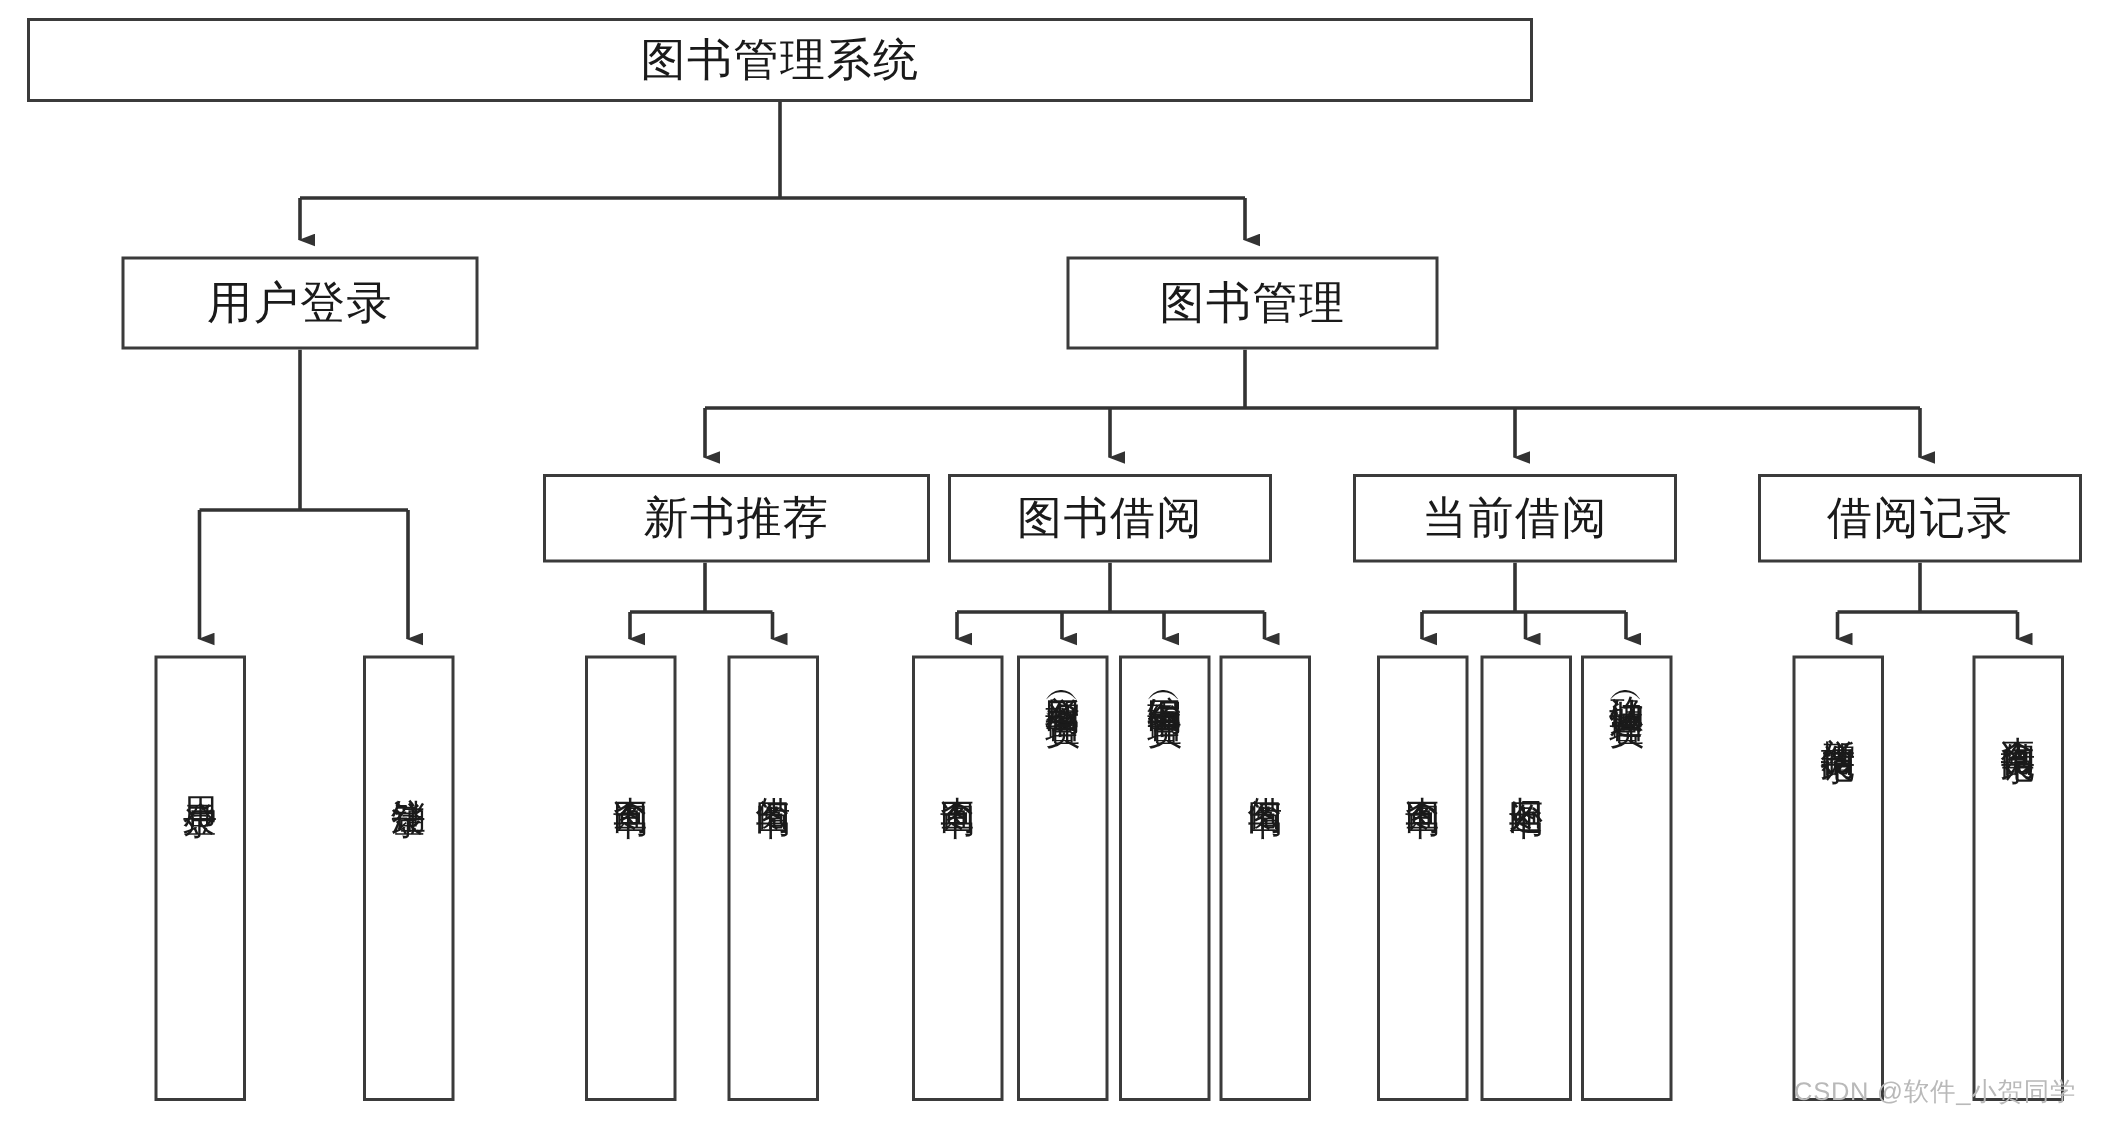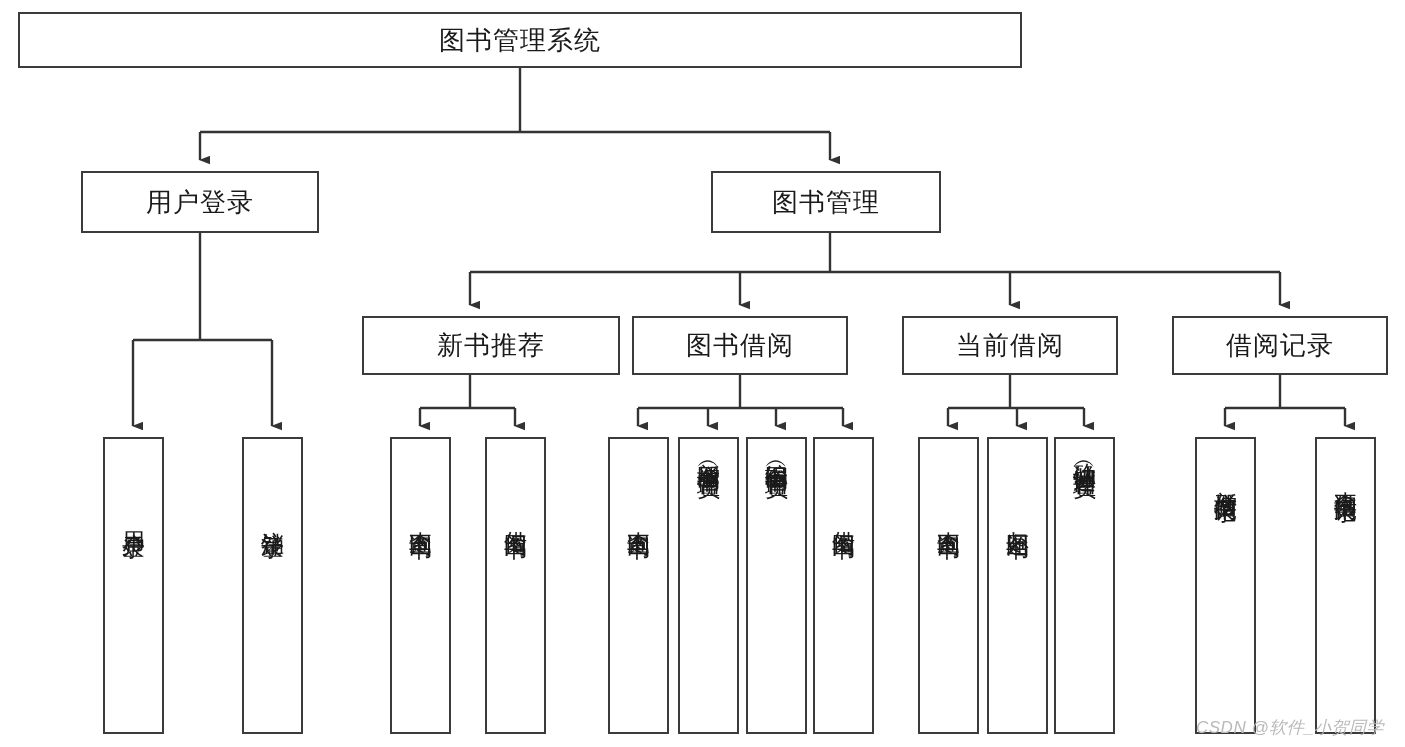--- a/index.html
+++ b/index.html
@@ -30,21 +30,21 @@
     position: absolute;
     box-sizing: border-box;
     border: 2px solid #3b3b3b;
     background: #ffffff;
     display: flex;
     align-items: center;
     justify-content: center;
     color: #1a1a1a;
   }
   .node-label-h {
-    font-size: 26px;
+    font-size: 30px;
     line-height: 1.1;
     letter-spacing: 1px;
     white-space: nowrap;
   }
   .node-box.leaf {
     align-items: flex-start;
     justify-content: center;
     padding-top: 0;
   }
   .node-label-v {
@@ -54,21 +54,20 @@
     line-height: 1.08;
     letter-spacing: 2px;
     white-space: nowrap;
   }
   .watermark {
     position: absolute;
     font-size: 17px;
     color: #b9b9b9;
     white-space: nowrap;
     letter-spacing: 0.5px;
-    font-style: italic;
   }
 </style>
 </head>
 <body>
 
 <div id="diagram-root">
 
   <svg class="diagram-canvas" viewBox="0 0 1405 747" xmlns="http://www.w3.org/2000/svg">
     <defs>
       <marker id="arrowhead" markerWidth="10" markerHeight="12" refX="4.2" refY="10" orient="auto" markerUnits="userSpaceOnUse">
@@ -131,21 +130,21 @@
     </g>
   </svg>
 
   <div class="node-box" id="node-root" style="left: 18px; top: 12px; width: 1004px; height: 56px;">
     <span class="node-label-h">图书管理系统</span>
   </div>
 
   <div class="node-box" id="node-l2-0" style="left: 81px; top: 171px; width: 238px; height: 62px;">
     <span class="node-label-h">用户登录</span>
   </div>
-  <div class="node-box" id="node-l2-1" style="left: 711px; top: 171px; width: 230px; height: 62px;">
+  <div class="node-box" id="node-l2-1" style="left: 711px; top: 171px; width: 248px; height: 62px;">
     <span class="node-label-h">图书管理</span>
   </div>
 
   <div class="node-box" id="node-l3-0" style="left: 362px; top: 316px; width: 258px; height: 59px;">
     <span class="node-label-h">新书推荐</span>
   </div>
   <div class="node-box" id="node-l3-1" style="left: 632px; top: 316px; width: 216px; height: 59px;">
     <span class="node-label-h">图书借阅</span>
   </div>
   <div class="node-box" id="node-l3-2" style="left: 902px; top: 316px; width: 216px; height: 59px;">

